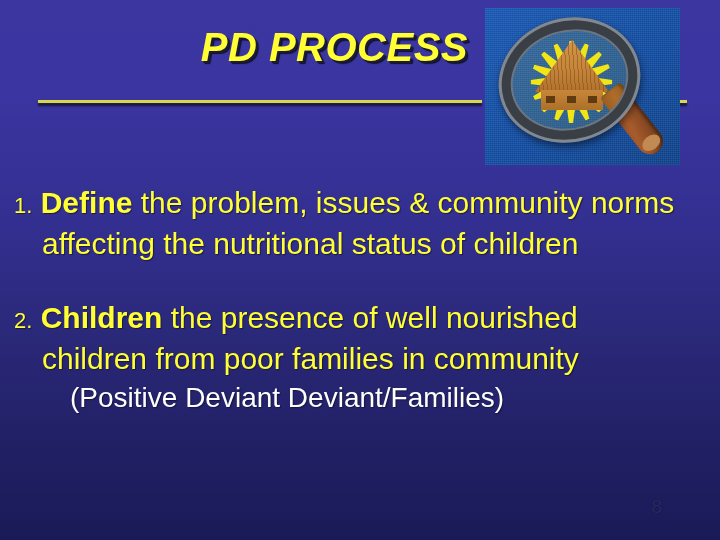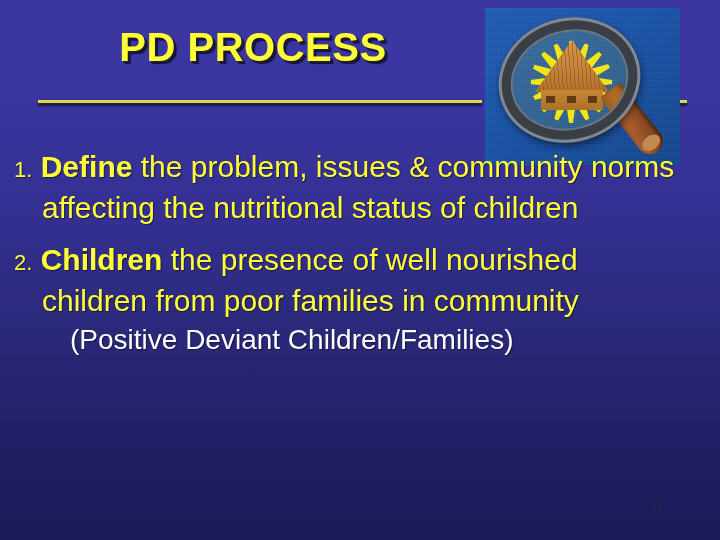--- a/index.html
+++ b/index.html
@@ -23,28 +23,29 @@
     font-family: "Liberation Sans", sans-serif;
     -webkit-font-smoothing: antialiased;
   }
 
   
   .title {
     position: absolute;
     left: 38px;
     top: 24px;
     width: 430px;
-    text-align: center;
+    text-align: right;
     font-size: 40px;
     font-weight: bold;
     line-height: 46px;
     color: #ffff33;
     letter-spacing: 0.5px;
     text-shadow: 2px 2px 0 #1b1b38, 3px 3px 1px rgba(10,10,25,0.85);
     white-space: nowrap;
+    font-style: italic;
   }
 
   
   .rule-main {
     position: absolute;
     left: 38px;
     top: 100px;
     width: 444px;
     height: 3px;
     background: #d8d84a;
@@ -192,20 +193,21 @@
   }
   .item {
     position: relative;
     color: #ffff33;
     font-size: 30px;
     line-height: 38px;
     padding-left: 28px;
     text-indent: -28px;
     margin-bottom: 14px;
     text-shadow: 1px 1px 1px rgba(14,14,34,0.6);
+    margin-top: 36px;
   }
   .item .num {
     font-size: 22px;
     font-weight: normal;
   }
   .item .lead {
     font-weight: bold;
   }
   .item .rest {
     font-weight: normal;
@@ -279,20 +281,20 @@
     <div class="item">
       <span class="num">1.</span>
       <span class="lead">Define</span>
       <span class="rest"> the problem, issues &amp; community norms affecting the nutritional status of children</span>
     </div>
 
     <div class="item">
       <span class="num">2.</span>
       <span class="lead">Children</span>
       <span class="rest"> the presence of  well nourished children from poor families in  community</span>
-      <span class="subnote">(Positive Deviant Children/Families)</span>
+      <span class="subnote">(Positive Deviant Deviant/Families)</span>
     </div>
 
   </div>
 
   <div class="page-number">8</div>
 
 </div>
 
 </body></html>

